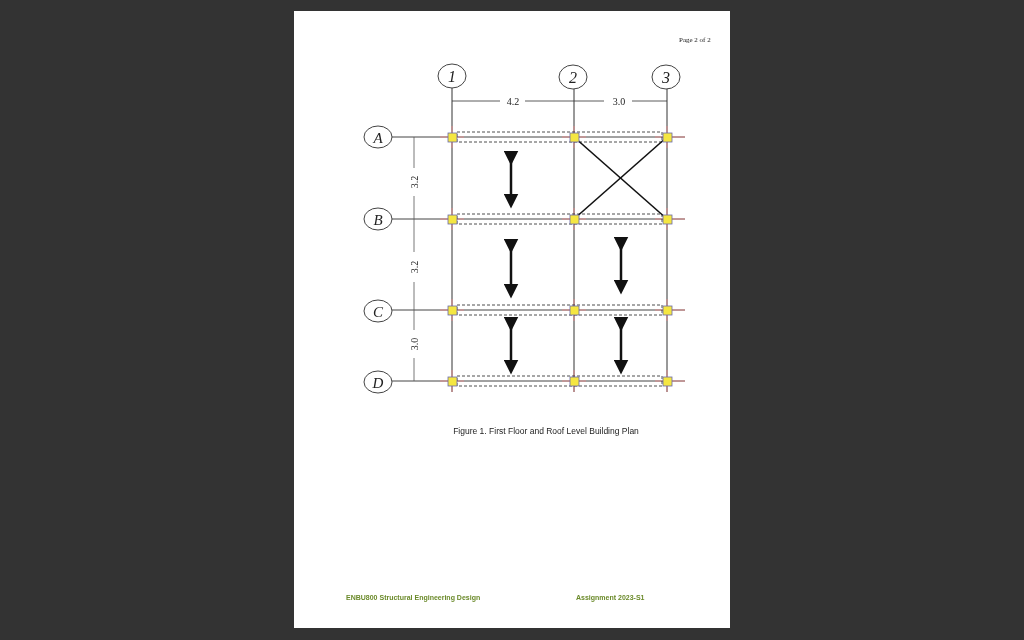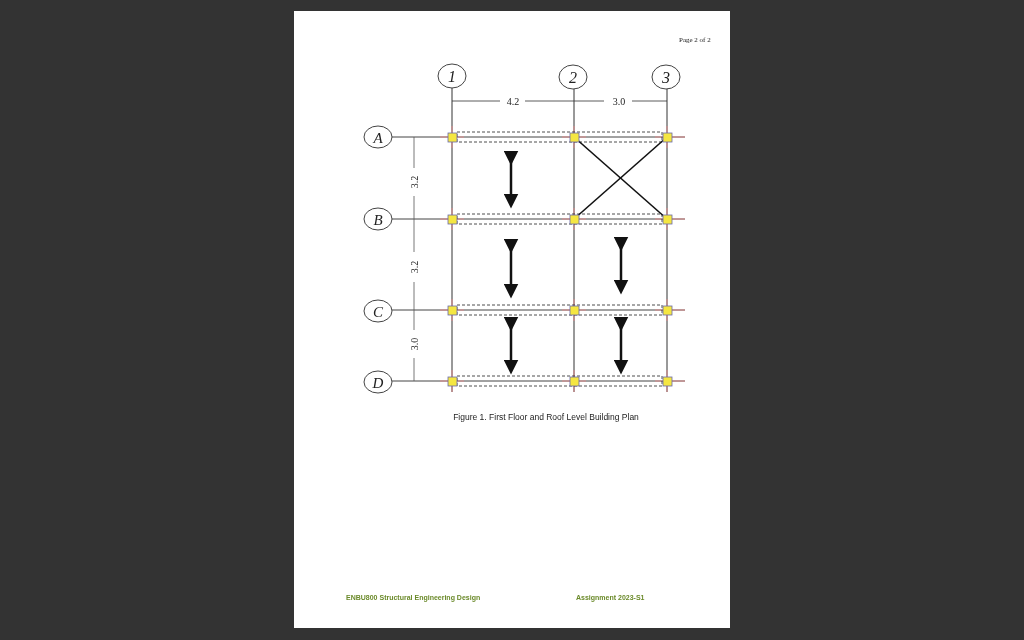--- a/index.html
+++ b/index.html
@@ -1,20 +1,20 @@
 <!DOCTYPE html>
 <html><head>
 <meta charset="utf-8">
 <style>
   html, body { margin:0; padding:0; }
   body { width:1024px; height:640px; background:#333333; position:relative; overflow:hidden; font-family:"Liberation Sans", sans-serif; }
   .page { position:absolute; left:294px; top:11px; width:436px; height:617px; background:#ffffff; }
   .page-num { position:absolute; left:655px; top:36px; font-family:"Liberation Serif", serif; font-size:7px; color:#222;padding-left:24px; }
   .plan { position:absolute; left:0; top:0; width:1024px; height:640px; }
-  .caption { position:absolute; left:294px; width:504px; top:412px; text-align:center; font-size:8.5px; color:#222; }
+  .caption { position:absolute; left:294px; width:504px; top:426px; text-align:center; font-size:8.5px; color:#222; }
   .footer-left { position:absolute; left:346px; top:594px; font-size:7px; font-weight:bold; color:#6b8a2a; }
   .footer-right { position:absolute; left:576px; top:594px; font-size:7px; font-weight:bold; color:#6b8a2a; }
   svg text { font-family:"Liberation Serif", serif; }
 </style>
 </head>
 <body>
 
 <div class="page"></div>
 <div class="page-num">Page 2 of 2</div>
 

